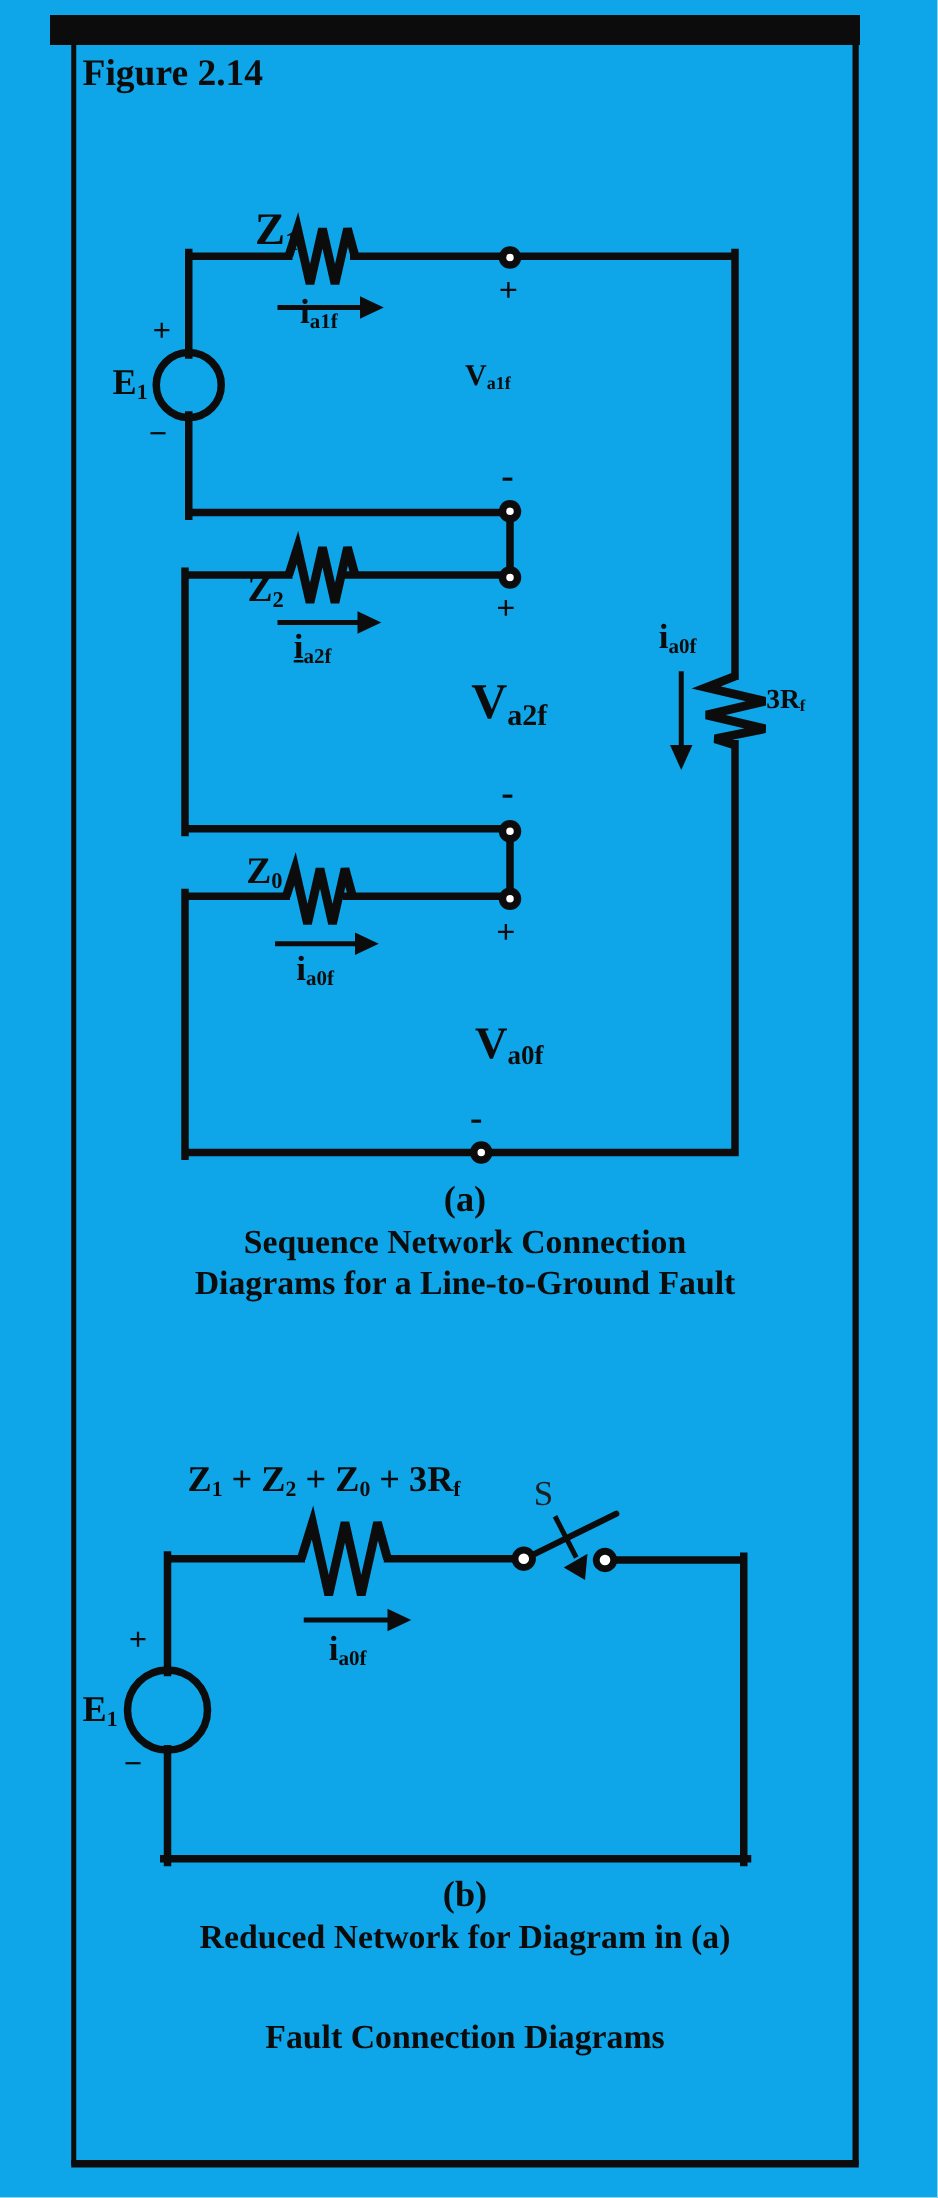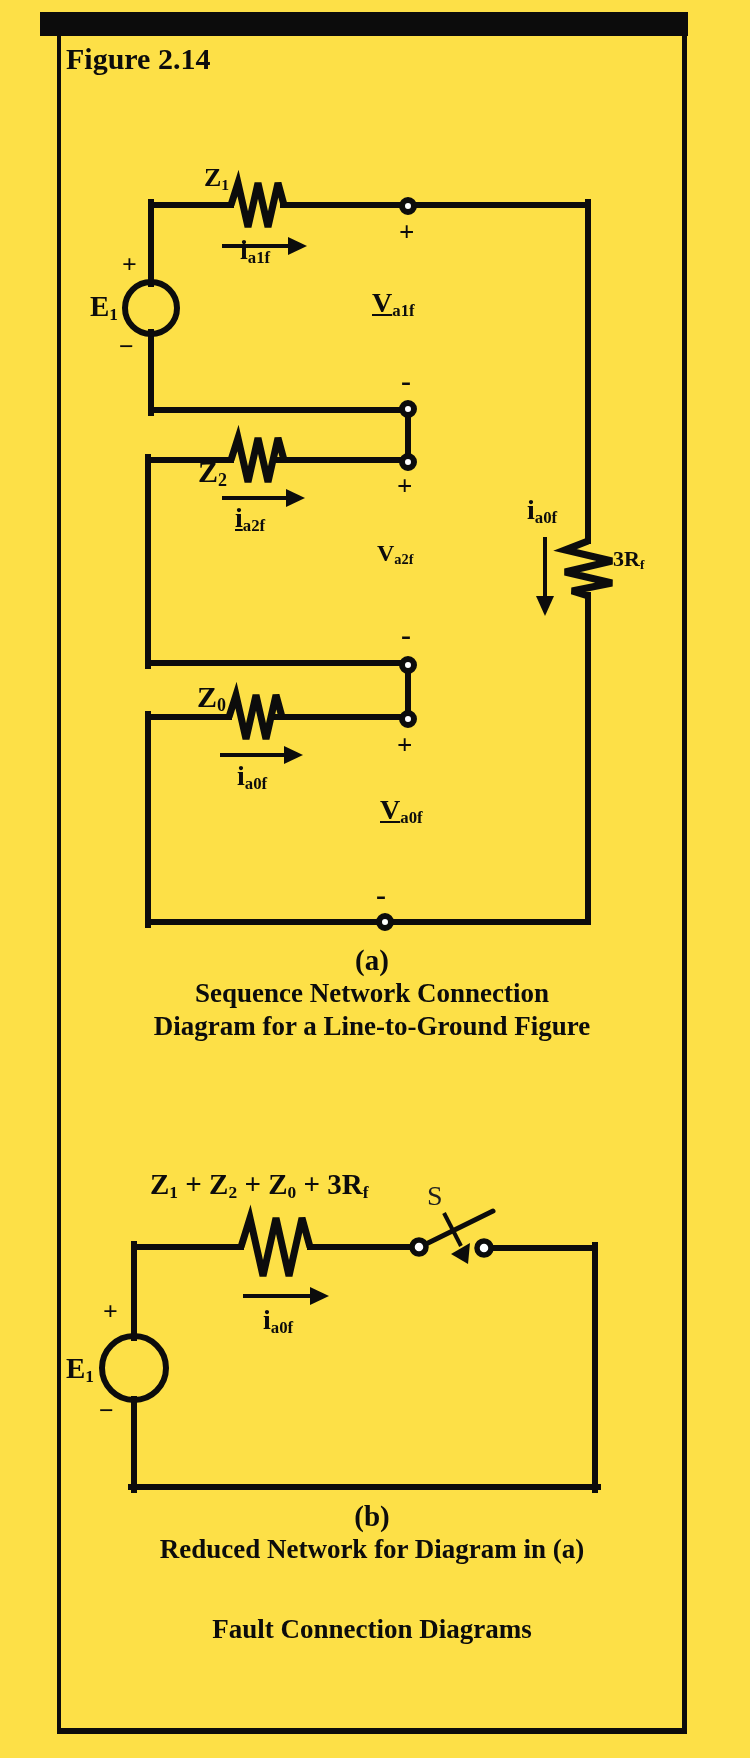--- a/index.html
+++ b/index.html
@@ -1,16 +1,16 @@
 <!DOCTYPE html>
 <html><head>
 <meta charset="utf-8">
 <style>
   html,body{margin:0;padding:0;background:#ffffff;}
-  #page{position:relative;width:750px;height:1758px;background:#fde047;overflow:hidden;
+  #page{position:relative;width:750px;height:1758px;background:#0ea5e9;overflow:hidden;
         font-family:"Liberation Serif", serif; color:#0c0c0c;}
   .frame-part{position:absolute;background:#0c0c0c;}
   .lbl{position:absolute;font-weight:bold;line-height:1;white-space:nowrap;color:#0c0c0c;}
   .sub{font-size:60%;vertical-align:-0.24em;letter-spacing:0;}
   .sign{position:absolute;font-weight:bold;line-height:1;color:#0c0c0c;}
   .caption{position:absolute;left:57px;width:630px;text-align:center;font-weight:bold;color:#0c0c0c;}
   .cap-tag{font-size:29px;line-height:34px;}
   .cap-line{font-size:27px;line-height:33px;}
   svg{position:absolute;left:0;top:0;}
   .wire{stroke:#0c0c0c;stroke-width:6;fill:none;stroke-linecap:square;}
@@ -81,49 +81,49 @@
       <line class="arr" x1="243" y1="1296" x2="312" y2="1296"></line>
       <polygon class="head" points="310,1287 329,1296 310,1305"></polygon>
       <circle class="swnode" cx="419" cy="1247" r="7"></circle>
       <circle class="swnode" cx="484" cy="1248" r="7"></circle>
       <line class="blade" x1="426" y1="1244" x2="493" y2="1211"></line>
       <line class="arr" x1="444" y1="1213" x2="461" y2="1246"></line>
       <polygon class="head" points="468,1264 470,1243 451,1254"></polygon>
     </g>
   </svg>
 
-  <div class="lbl" style="left:204px;top:165px;font-size:26px;"><span>Z</span><span class="sub">1</span></div>
+  <div class="lbl" style="left:204px;top:165px;font-size:36px;"><span>Z</span><span class="sub">1</span></div>
   <div class="lbl" style="left:240px;top:236px;font-size:28px;"><span>i</span><span class="sub">a1f</span></div>
   <div class="sign" style="left:399px;top:219px;font-size:27px;">+</div>
-  <div class="lbl" style="left:372px;top:289px;font-size:28px;text-decoration:underline;"><span>V</span><span class="sub">a1f</span></div>
+  <div class="lbl" style="left:372px;top:289px;font-size:24px;"><span>V</span><span class="sub">a1f</span></div>
   <div class="sign" style="left:401px;top:366px;font-size:30px;">-</div>
 
   <div class="sign" style="left:122px;top:252px;font-size:26px;">+</div>
   <div class="lbl" style="left:90px;top:292px;font-size:29px;"><span>E</span><span class="sub">1</span></div>
   <div class="sign" style="left:119px;top:334px;font-size:26px;">−</div>
 
   <div class="lbl" style="left:198px;top:420px;font-size:30px;margin-top:37px;"><span>Z</span><span class="sub">2</span></div>
   <div class="sign" style="left:397px;top:473px;font-size:27px;">+</div>
   <div class="lbl" style="left:235px;top:504px;font-size:28px;text-decoration:underline;"><span>i</span><span class="sub">a2f</span></div>
-  <div class="lbl" style="left:377px;top:541px;font-size:24px;"><span>V</span><span class="sub">a2f</span></div>
+  <div class="lbl" style="left:377px;top:541px;font-size:40px;"><span>V</span><span class="sub">a2f</span></div>
   <div class="sign" style="left:401px;top:620px;font-size:30px;">-</div>
 
   <div class="lbl" style="left:527px;top:496px;font-size:28px;"><span>i</span><span class="sub">a0f</span></div>
   <div class="lbl" style="left:613px;top:548px;font-size:22px;"><span>3R</span><span class="sub">f</span></div>
 
   <div class="lbl" style="left:197px;top:682px;font-size:30px;"><span>Z</span><span class="sub">0</span></div>
   <div class="sign" style="left:397px;top:732px;font-size:27px;">+</div>
   <div class="lbl" style="left:237px;top:762px;font-size:28px;"><span>i</span><span class="sub">a0f</span></div>
-  <div class="lbl" style="left:380px;top:796px;font-size:28px;text-decoration:underline;"><span>V</span><span class="sub">a0f</span></div>
+  <div class="lbl" style="left:380px;top:816px;font-size:36px;"><span>V</span><span class="sub">a0f</span></div>
   <div class="sign" style="left:376px;top:880px;font-size:30px;">-</div>
 
   <div class="caption" style="top:943px;">
     <div class="cap-tag">(a)</div>
     <div class="cap-line">Sequence Network Connection</div>
-    <div class="cap-line">Diagram for a Line-to-Ground Figure</div>
+    <div class="cap-line">Diagrams for a Line-to-Ground Fault</div>
   </div>
 
   <div class="lbl" style="left:130px;top:1170px;font-size:29px;margin-left:20px;"><span>Z</span><span class="sub">1</span><span> + Z</span><span class="sub">2</span><span> + Z</span><span class="sub">0</span><span> + 3R</span><span class="sub">f</span></div>
   <div class="lbl" style="left:427px;top:1182px;font-size:28px;font-weight:normal;color:#1f1f1f;">S</div>
   <div class="lbl" style="left:263px;top:1306px;font-size:28px;"><span>i</span><span class="sub">a0f</span></div>
   <div class="sign" style="left:103px;top:1299px;font-size:26px;">+</div>
   <div class="lbl" style="left:66px;top:1354px;font-size:29px;"><span>E</span><span class="sub">1</span></div>
   <div class="sign" style="left:99px;top:1398px;font-size:26px;">−</div>
 
   <div class="caption" style="top:1499px;">

